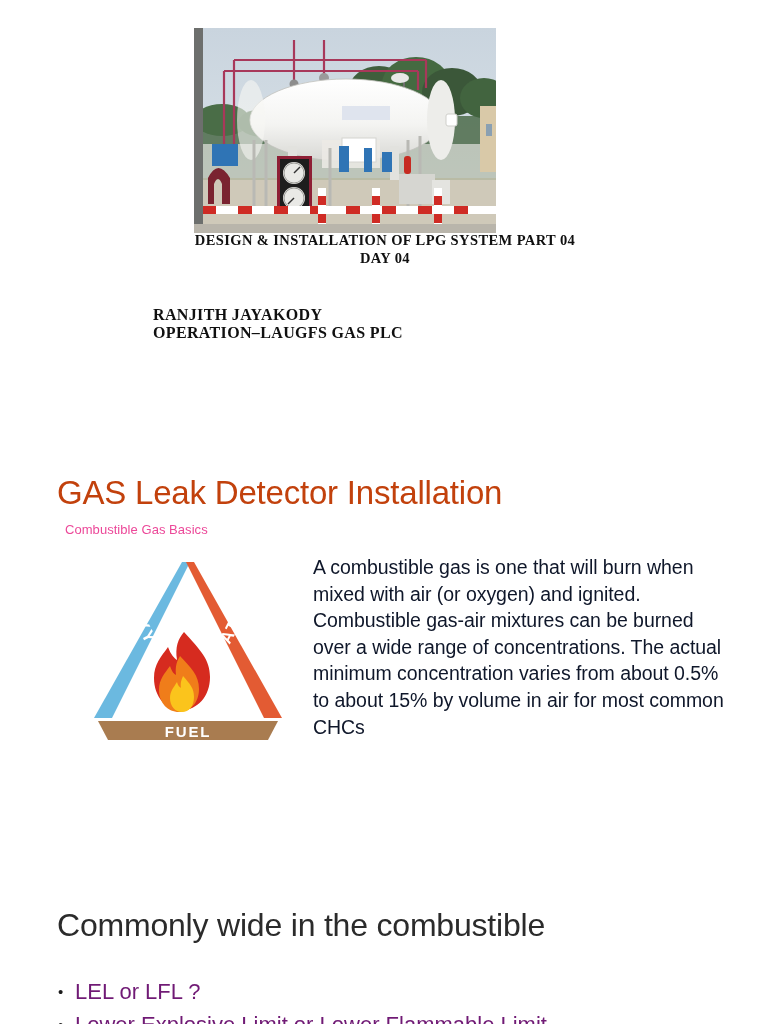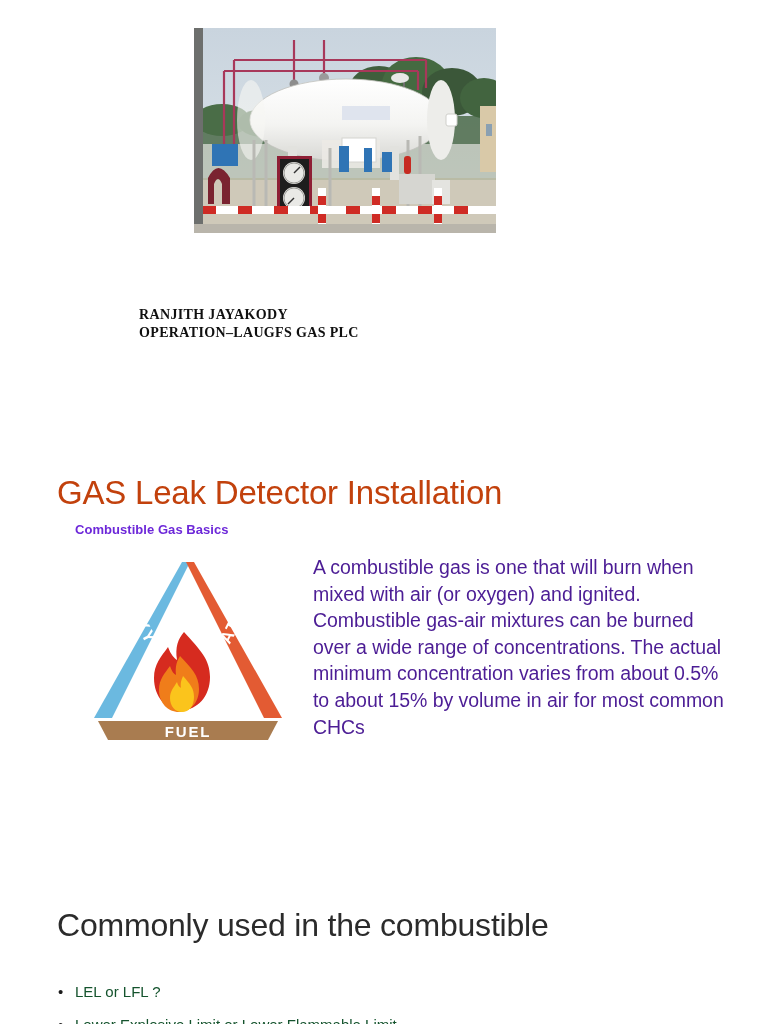--- a/index.html
+++ b/index.html
@@ -26,71 +26,71 @@
     font-family:"Liberation Serif", serif;
     font-weight:bold;
     font-size:14.5px;
     letter-spacing:0.4px;
     line-height:17.5px;
     color:#101010;
   }
   .deck-title .l2 { display:block; }
 
   .author-block {
-    position:absolute; left:139px; top:306px; width:520px;
+    position:absolute; left:153px; top:306px; width:520px;
     font-family:"Liberation Serif", serif;
     font-weight:bold;
-    font-size:14px;
+    font-size:16px;
     letter-spacing:0.35px;
     line-height:17.6px;
     color:#101010;
   }
   .author-block span { display:block; }
 
   
   .slide2 { position:absolute; left:0; top:430px; width:768px; height:440px; }
 
   .h1 {
     position:absolute; left:57px; top:44px;
     font-size:33px; font-weight:400; color:#c2410c;
     letter-spacing:-0.2px; line-height:38px;
     white-space:nowrap;
   }
   .sub {
-    position:absolute; left:75px; top:92px;
-    font-size:13px; font-weight:700; color:#6d28d9;
+    position:absolute; left:65px; top:92px;
+    font-size:13px; font-weight:400; color:#ec4899;
     letter-spacing:0.05px; white-space:nowrap;
   }
 
   .triangle-box {
     position:absolute; left:72px; top:120px; width:224px; height:625px;
   }
   .tri-svg { display:block; width:224px; height:200px; }
 
   .body-copy {
     position:absolute; left:313px; top:124px; width:420px;
-    font-size:19.5px; line-height:26.6px; color:#4c1d95;
+    font-size:19.5px; line-height:26.6px; color:#0f172a;
     letter-spacing:-0.05px;
   }
 
   
   .slide3 { position:absolute; left:0; top:870px; width:768px; height:154px; }
 
   .h1b {
     position:absolute; left:57px; top:36px;
     font-size:32px; font-weight:400; color:#2b2b2b;
     letter-spacing:-0.2px; line-height:38px;
     white-space:nowrap;
   }
   .bullets {
     position:absolute; left:57px; top:105px; width:660px;
   }
   .bullet {
     position:relative;
-    font-size:15px; line-height:33px; color:#14532d;
+    font-size:22px; line-height:33px; color:#701a75;
     padding-left:18px; white-space:nowrap;
   }
   .bullet::before {
     content:"\2022";
     position:absolute; left:1px; top:0;
     font-size:15px; color:#1b1b1b;
   }
 </style>
 </head>
 <body>
@@ -211,20 +211,24 @@
         <rect x="0" y="0" width="9" height="205" fill="#6d6f6d"></rect>
         <path d="M14 150 q10 -20 22 0 v26 h-8 v-20 q-4 -10 -8 0 v20 h-6 z" fill="#7a2330"></path>
 
         <rect x="286" y="78" width="16" height="66" fill="#d9c9a8"></rect>
         <rect x="292" y="96" width="6" height="12" fill="#8aa0b2"></rect>
 
         <rect x="0" y="196" width="302" height="9" fill="#b9b5ab"></rect>
       </svg>
     </div>
 
+    <div class="deck-title">
+      <span>DESIGN &amp; INSTALLATION OF LPG SYSTEM PART 04</span>
+      <span class="l2">DAY 04</span>
+    </div>
 
     <div class="author-block">
       <span>RANJITH JAYAKODY</span>
       <span>OPERATION–LAUGFS GAS PLC</span>
     </div>
   </section>
 
   <section class="slide2">
 
     <h1 class="h1">GAS Leak Detector Installation</h1>
@@ -251,20 +255,20 @@
           <path d="M111 126 c7 8 11 12 11 21 c0 9 -5 15 -12 15 c-7 0 -12 -6 -12 -14
                    c0 -7 4 -11 7 -16 c1 4 3 5 4 6 c-1 -6 1 -9 2 -12 z" fill="#FBC41C"></path>
         </g>
       </svg>
     </div>
 
     <p class="body-copy">A combustible gas is one that will burn when mixed with air (or oxygen) and ignited. Combustible gas-air mixtures can be burned over a wide range of concentrations. The actual minimum concentration varies from about 0.5% to about 15% by volume in air for most common CHCs</p>
   </section>
 
   <section class="slide3">
-    <h1 class="h1b">Commonly used in the combustible</h1>
+    <h1 class="h1b">Commonly wide in the combustible</h1>
     <div class="bullets">
       <div class="bullet">LEL or LFL ?</div>
       <div class="bullet">Lower Explosive Limit or Lower Flammable Limit</div>
     </div>
   </section>
 
 </div>
 
 </body></html>

